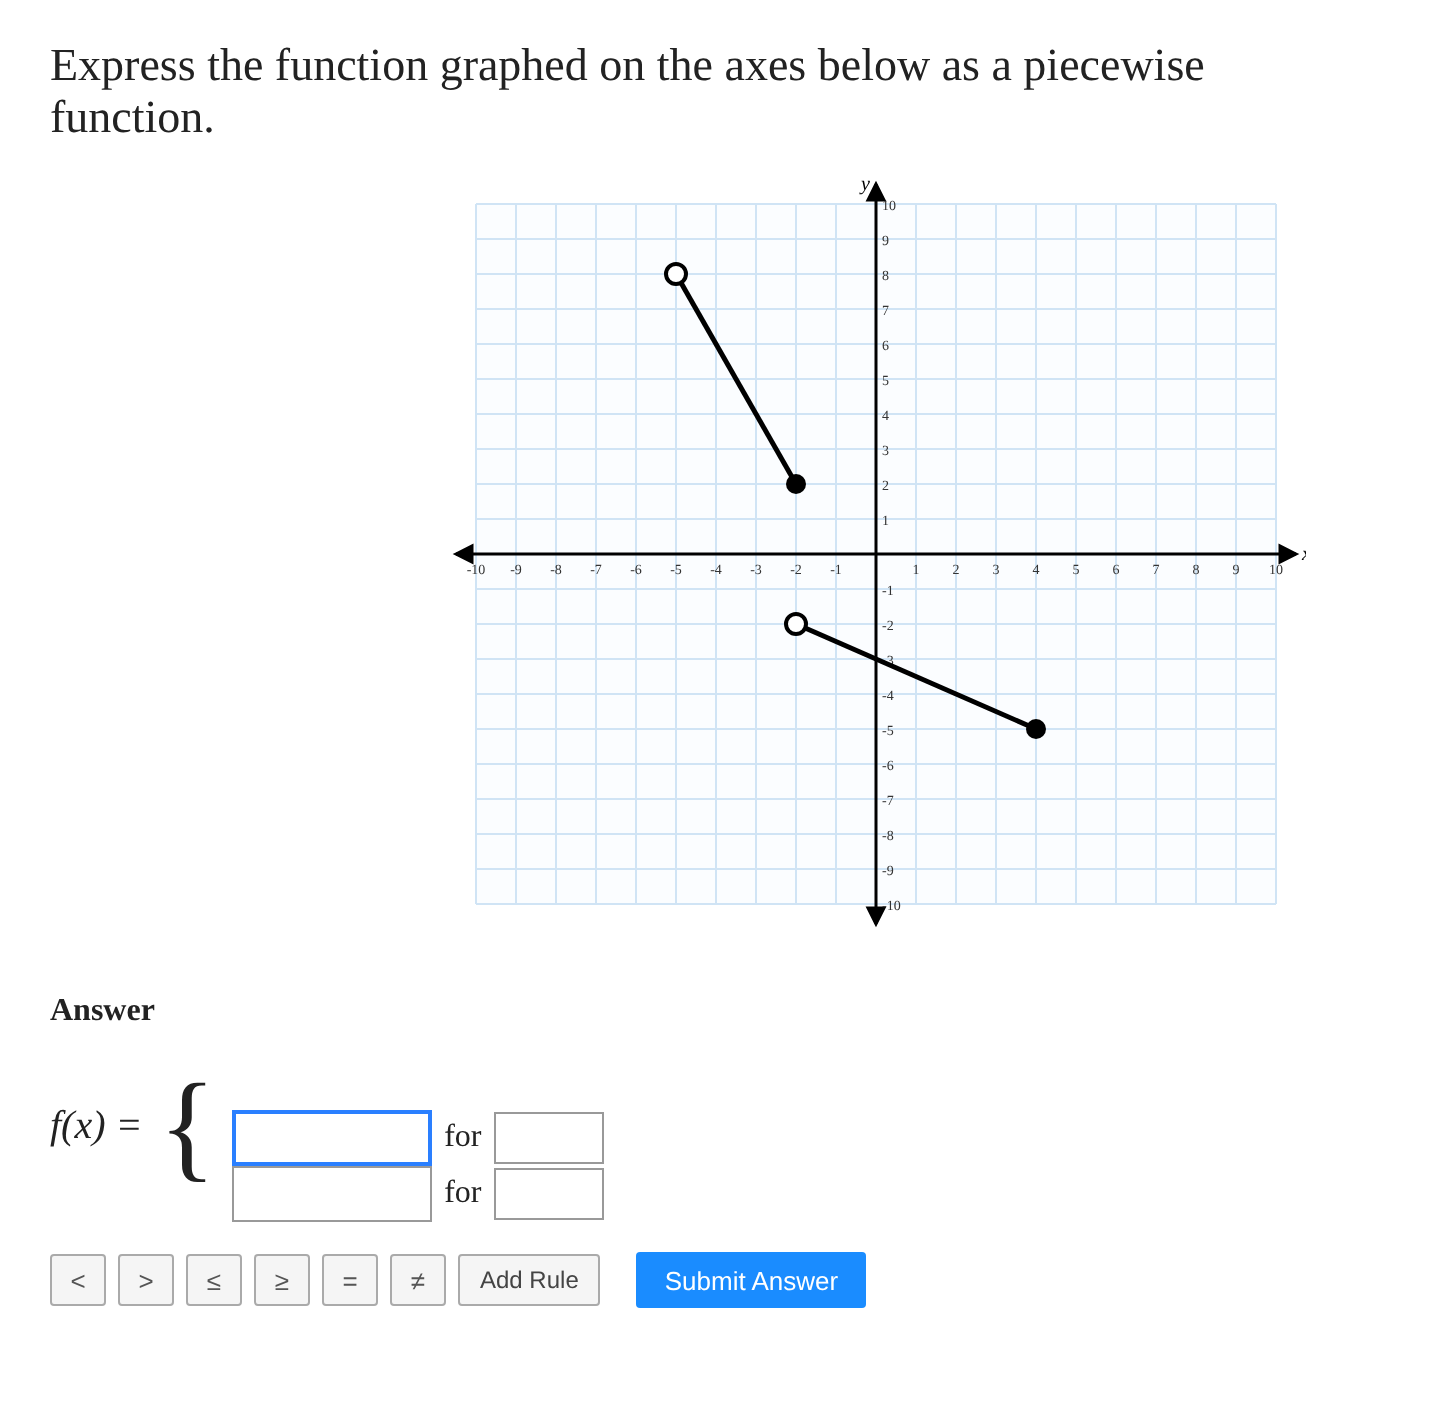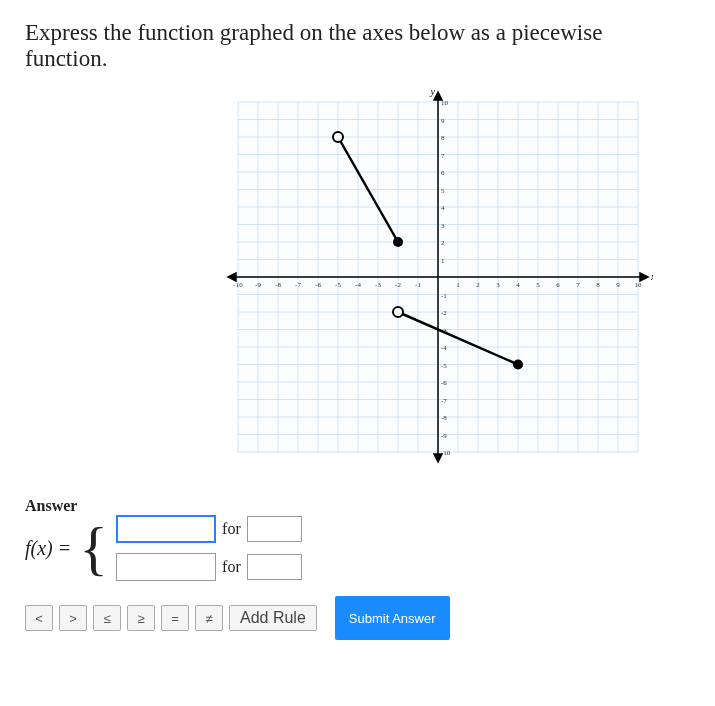--- a/index.html
+++ b/index.html
@@ -37,21 +37,22 @@
   .brace {
     font-size: 60px;
     font-weight: 100;
     font-style: normal;
     line-height: 0.8;
     margin: 0 2px;
   }
   .rules {
     display: flex;
     flex-direction: column;
-    gap: 10px;
+    gap: 0;
+    margin-top: 40px;
   }
   .rule-row {
     display: flex;
     align-items: center;
     gap: 6px;
   }
   .expr-input {
     width: 100px;
     height: 28px;
     border: 2px solid #2a7fff;
@@ -88,27 +89,27 @@
     cursor: pointer;
     border-radius: 2px;
     color: #555;
     display:flex;align-items:center;justify-content:center;
   }
   .act-btn {
     height: 26px;
     padding: 0 10px;
     border: 1px solid #aaa;
     background: #f5f5f5;
-    font-size: 16px;
+    font-size: 12px;
     cursor: pointer;
     border-radius: 2px;
     color: #444;
   }
   .submit-btn {
-    height: 44px;
+    height: 28px;
     padding: 0 14px;
     border: none;
     background: #1a8cff;
     color: #fff;
     font-size: 13px;
     cursor: pointer;
     border-radius: 2px;
     margin-left: 12px;
   }
 </style>

